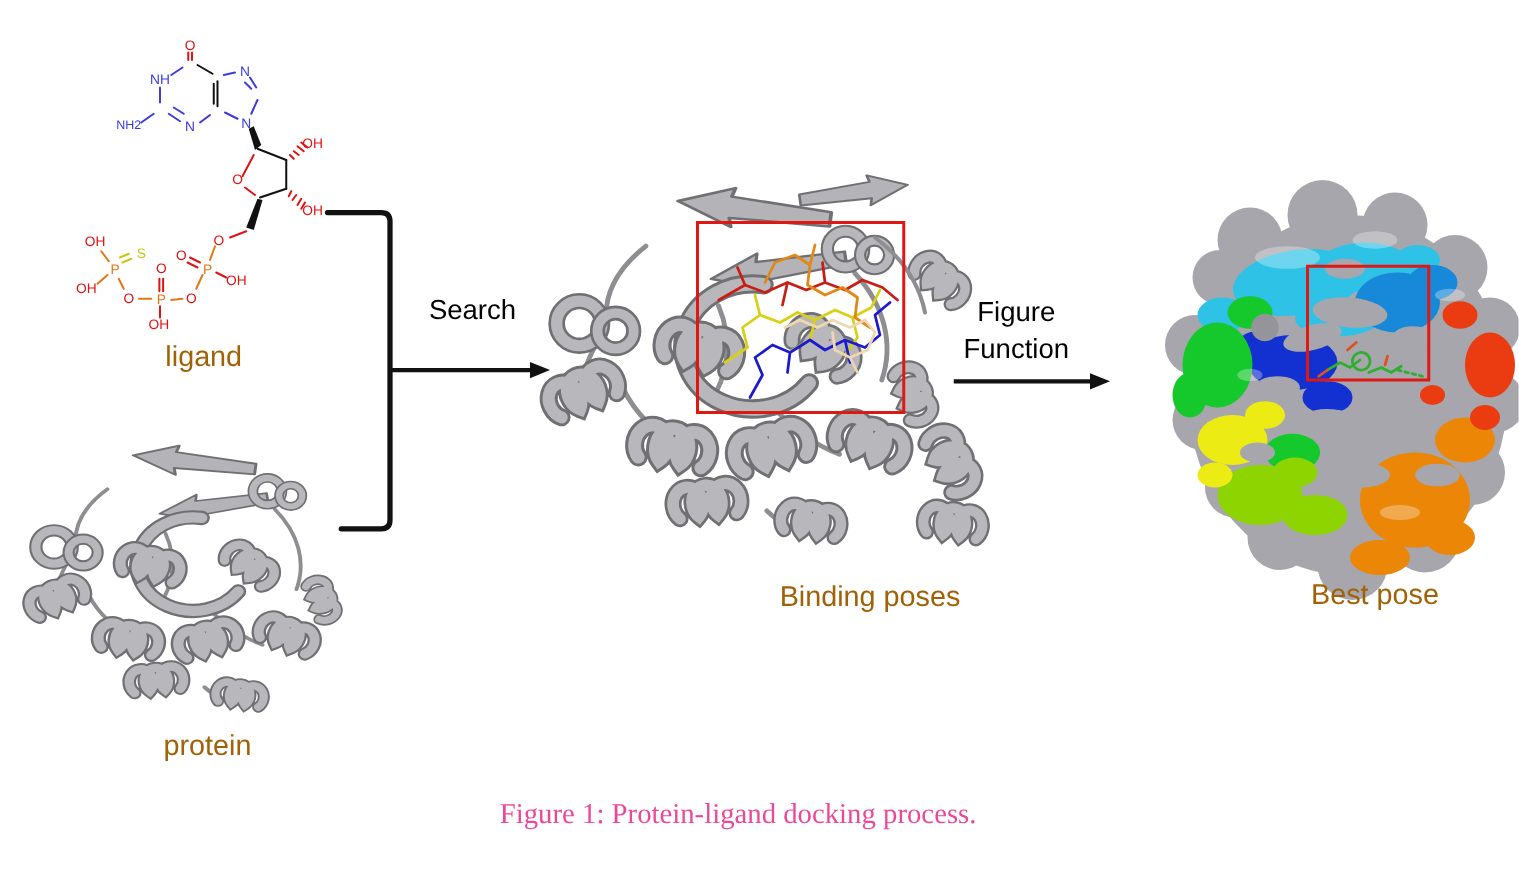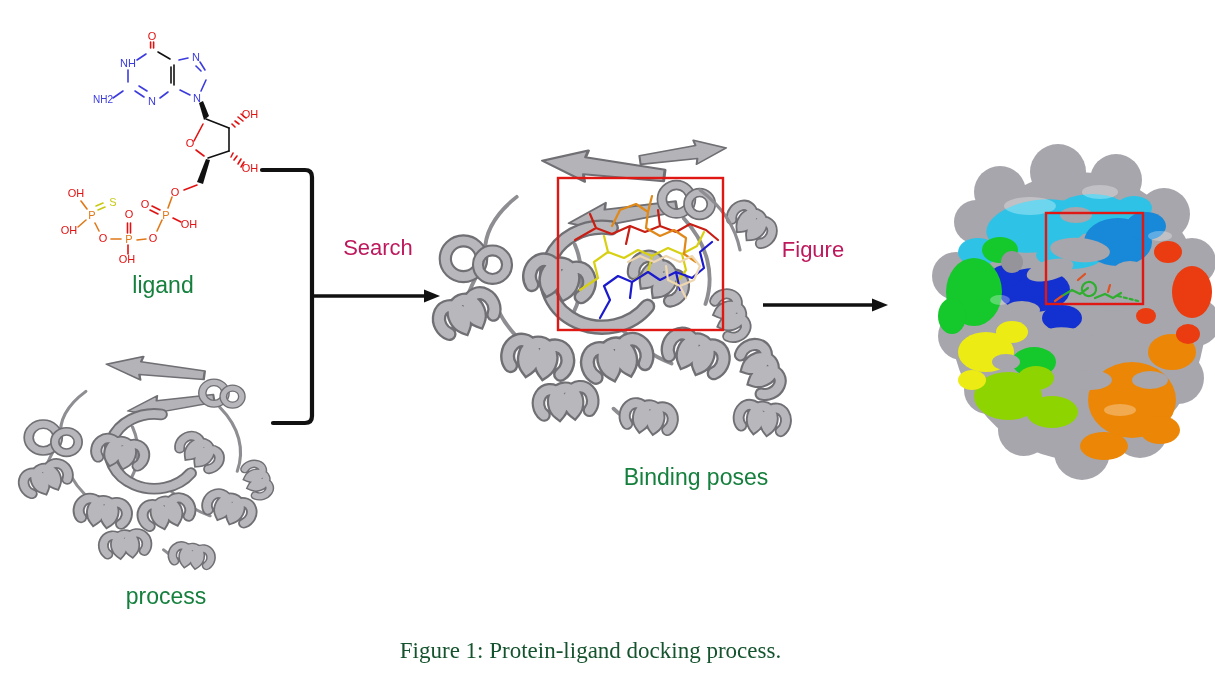--- a/index.html
+++ b/index.html
@@ -1,22 +1,22 @@
 <!DOCTYPE html>
 <html><head>
 <meta charset="utf-8">
 <style>
   html,body{margin:0;padding:0;background:#ffffff;}
   .canvas{position:relative;width:1215px;height:700px;background:#ffffff;
           font-family:"Liberation Sans",sans-serif;overflow:hidden;}
   .gfx{position:absolute;left:0;top:0;}
-  .lbl{position:absolute;text-align:center;font-size:23px;color:#15803d;}
-  .steplbl{position:absolute;text-align:center;font-size:22px;line-height:29px;color:#be185d;}
+  .lbl{position:absolute;text-align:center;font-size:23px;color:#a16207;}
+  .steplbl{position:absolute;text-align:center;font-size:22px;line-height:29px;color:#000000;}
   .caption{position:absolute;left:0;top:638px;width:1181px;text-align:center;
-           font-family:"Liberation Serif",serif;font-size:23px;color:#14532d;}
+           font-family:"Liberation Serif",serif;font-size:23px;color:#ec4899;}
   
   .rd{fill:none;stroke:#6f6f74;stroke-linecap:round;}
   .rl{fill:none;stroke:#b8b8bc;stroke-linecap:round;}
   .lp{fill:none;stroke:#8d8d92;stroke-width:3.2;stroke-linecap:round;}
   .sheet{fill:#b4b4b8;stroke:#6f6f74;stroke-width:1.4;stroke-linejoin:round;}
   .atom{font-size:11px;font-weight:500;text-anchor:middle;}
   .atom-sm{font-size:10px;font-weight:500;text-anchor:middle;}
   .bond{stroke-width:1.6;stroke-linecap:round;}
   .pose{fill:none;stroke-width:2.2;stroke-linecap:round;stroke-linejoin:round;}
 </style>
@@ -275,27 +275,29 @@
         <path fill="none" stroke-width="2.2" stroke-linecap="round" d="M1062,296 L1072,290 L1080,294 L1088,288 M1088,282 a7,7 0 1 1 2,14 a7,7 0 1 1 -2,-14 M1095,298 L1105,294 L1113,298 L1121,293" stroke="#2fae2f"></path>
         <path fill="none" stroke-width="2.2" stroke-linecap="round" stroke-dasharray="3,3" d="M1118,296 L1138,301" stroke="#2fae2f"></path>
         <path fill="none" stroke-width="2.2" stroke-linecap="round" d="M1062,296 l-7,5 M1078,280 l7,-6 M1108,292 l2,-7" stroke="#e05020"></path>
       </g>
       <rect x="1046" y="213" width="97" height="91" fill="none" stroke-width="2.4" stroke="#e01814"></rect>
     </g>
   </svg>
 
   <div class="lbl" style="left:63px;top:272px;width:200px;">ligand</div>
 
-  <div class="lbl" style="left:66px;top:583px;width:200px;">process</div>
+  <div class="lbl" style="left:66px;top:583px;width:200px;">protein</div>
 
   <div class="lbl" style="left:596px;top:464px;width:200px;">Binding poses</div>
 
+  <div class="lbl" style="left:1000px;top:462px;width:200px;">Best pose</div>
 
   <div class="steplbl" style="left:308px;top:233px;width:140px;">
     <div>Search</div>
   </div>
 
   <div class="steplbl" style="left:743px;top:235px;width:140px;">
     <div>Figure</div>
+    <div>Function</div>
   </div>
 
   <div class="caption">Figure 1: Protein-ligand docking process.</div>
 </div>
 
 </body></html>

